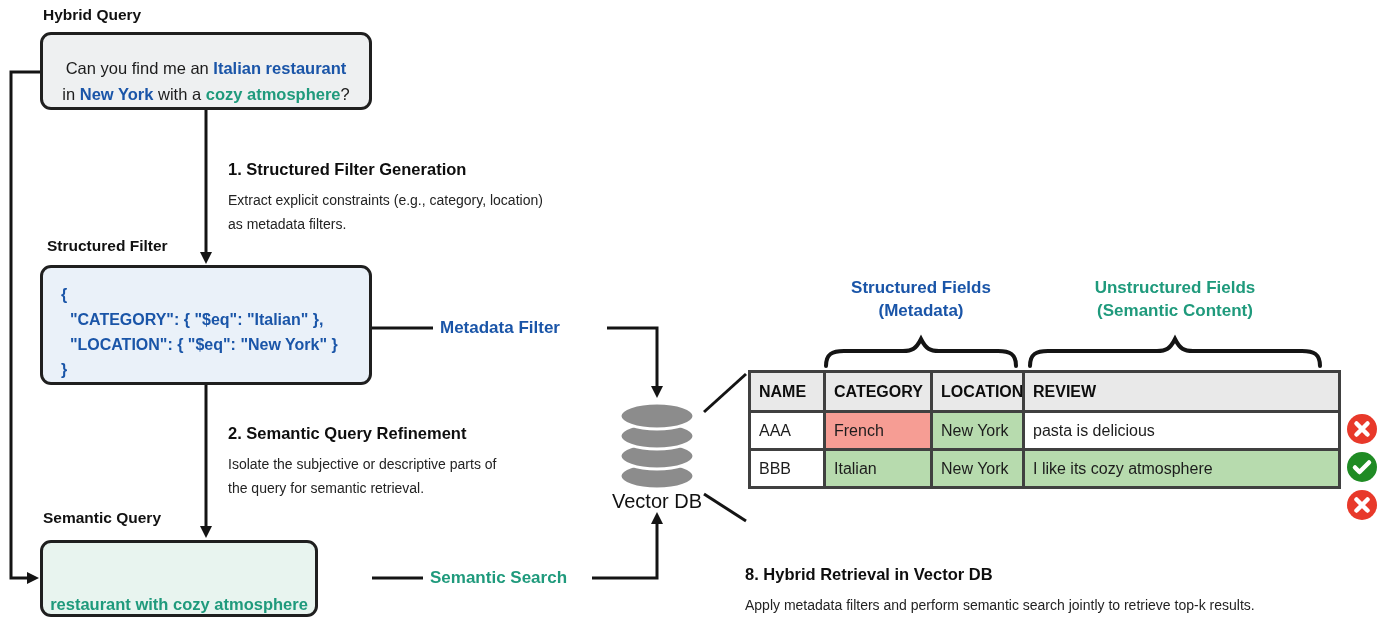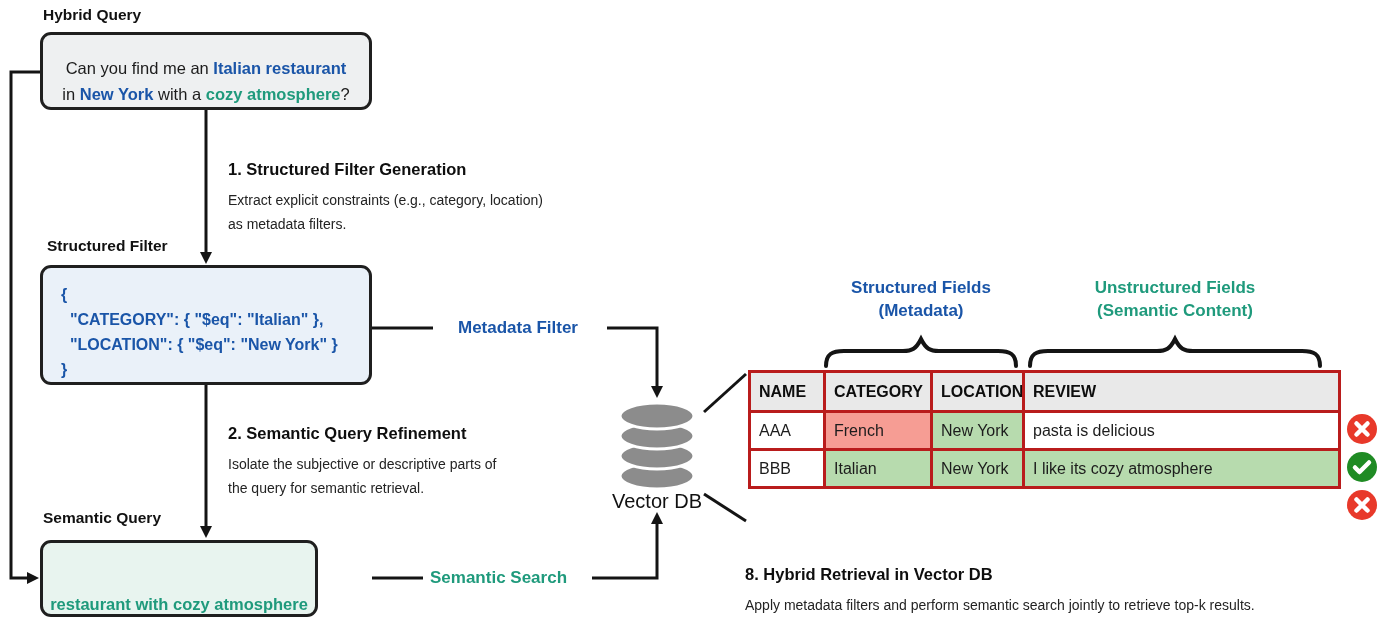--- a/index.html
+++ b/index.html
@@ -42,21 +42,21 @@
   .edge-label-blue{color:var(--accentBlue);font-weight:bold;font-size:17px;}
   .edge-label-green{color:var(--accentGreen);font-weight:bold;font-size:17px;}
 
   .vdb-label{font-size:20px;color:#111;width:120px;text-align:center;}
 
   .group-label{text-align:center;font-weight:bold;font-size:17px;line-height:23px;}
   .group-label.blue{color:var(--accentBlue);}
   .group-label.green{color:var(--accentGreen);}
 
   table.dbtable{border-collapse:collapse;table-layout:fixed;background:#fff;}
-  table.dbtable th,table.dbtable td{border:3px solid #b91c1c;font-size:16px;padding:0 0 0 8px;text-align:left;overflow:hidden;white-space:nowrap;}
+  table.dbtable th,table.dbtable td{border:3px solid #404040;font-size:16px;padding:0 0 0 8px;text-align:left;overflow:hidden;white-space:nowrap;}
   table.dbtable th{background:var(--headerBg);font-weight:bold;height:40px;color:#0d0d0d;}
   table.dbtable td{height:38px;color:#1c1c1c;}
   td.state-match{background:var(--cellGreen);}
   td.state-mismatch{background:var(--cellRed);}
   td.state-none{background:#ffffff;}
 
   .status-col{left:1347px;top:414px;display:flex;flex-direction:column;gap:8px;}
   .status-icon{width:30px;height:30px;}
 </style>
 </head>
@@ -120,21 +120,21 @@
   <div class="abs box-label" style="left:47px;top:237px;">Structured Filter</div>
   <div class="abs box code-box">
     <div>
         <div class="code-line">{</div>
         <div class="code-line">  "CATEGORY": { "$eq": "Italian" },</div>
         <div class="code-line">  "LOCATION": { "$eq": "New York" }</div>
         <div class="code-line">}</div>
       </div>
   </div>
 
-  <div class="abs edge-label-blue" style="left:458px;top:318px;">Metadata Filter</div>
+  <div class="abs edge-label-blue" style="left:440px;top:318px;">Metadata Filter</div>
 
   <div class="abs step-title" style="left:228px;top:424px;">2. Semantic Query Refinement</div>
   <div class="abs step-desc" style="left:228px;top:452px;">
       <div>Isolate the subjective or descriptive parts of</div>
       <div>the query for semantic retrieval.</div>
     </div>
 
   <div class="abs box-label" style="left:43px;top:509px;">Semantic Query</div>
   <div class="abs box semantic-box">
     <div class="semantic-text">restaurant with cozy atmosphere</div>

